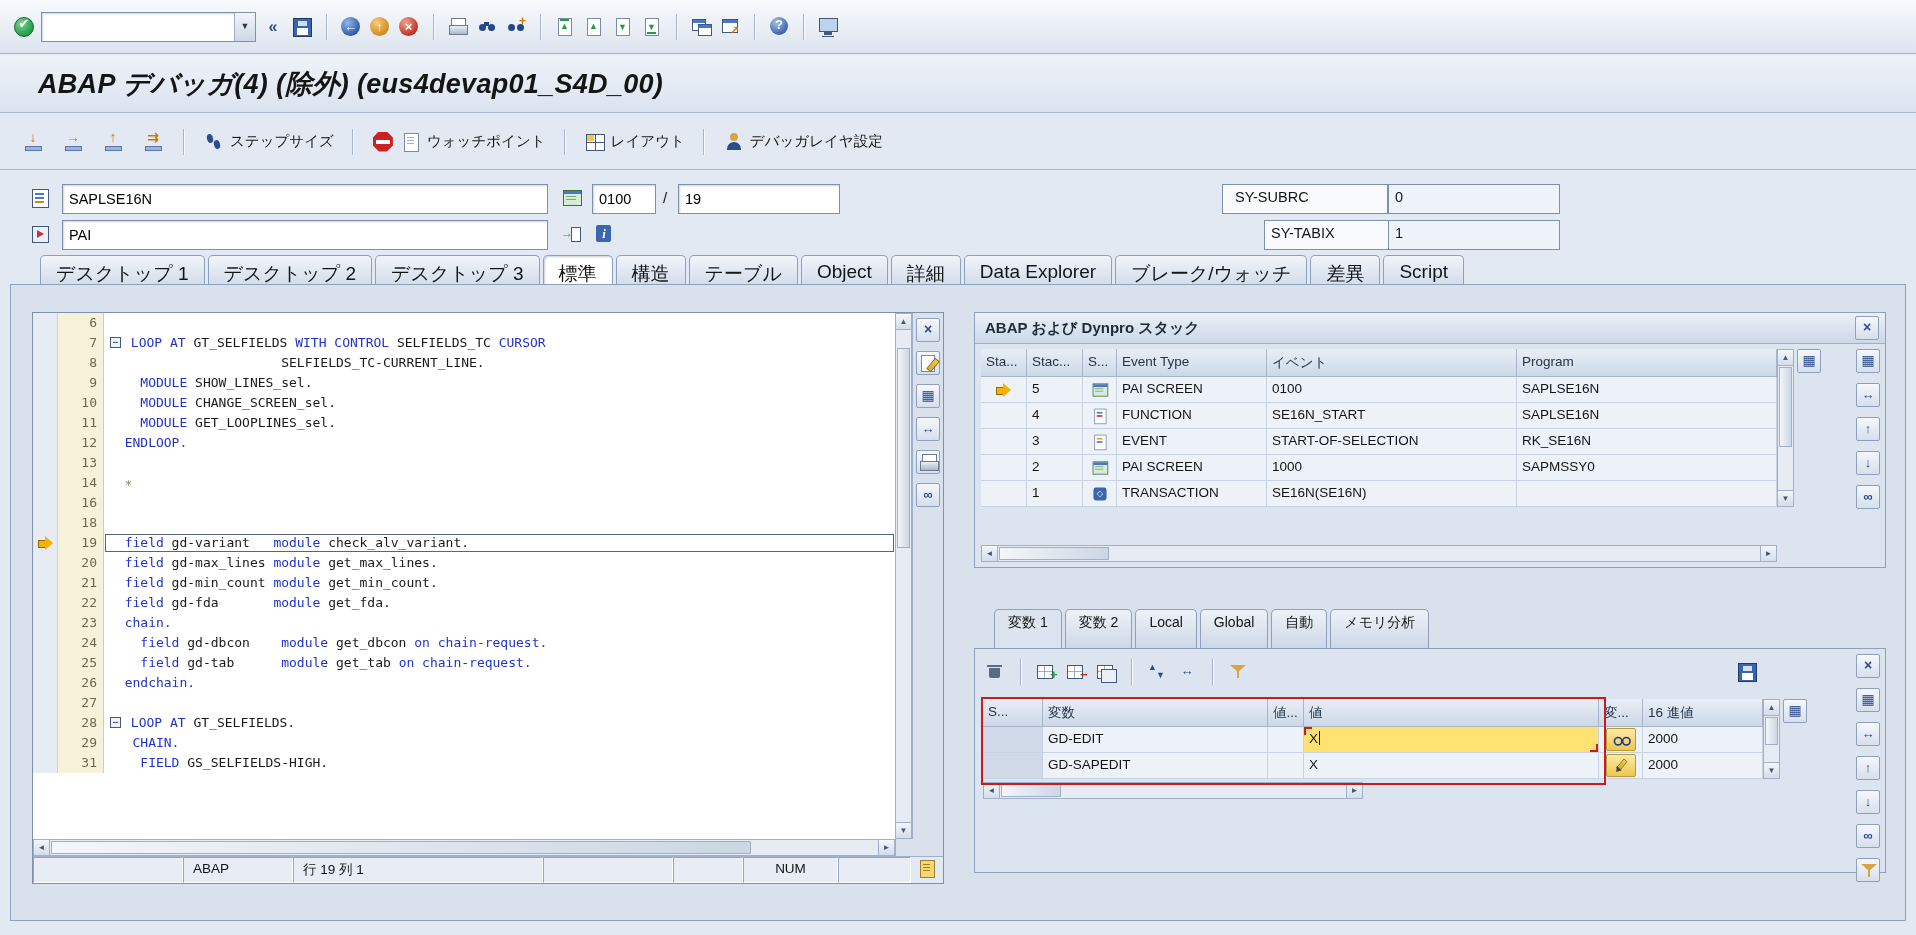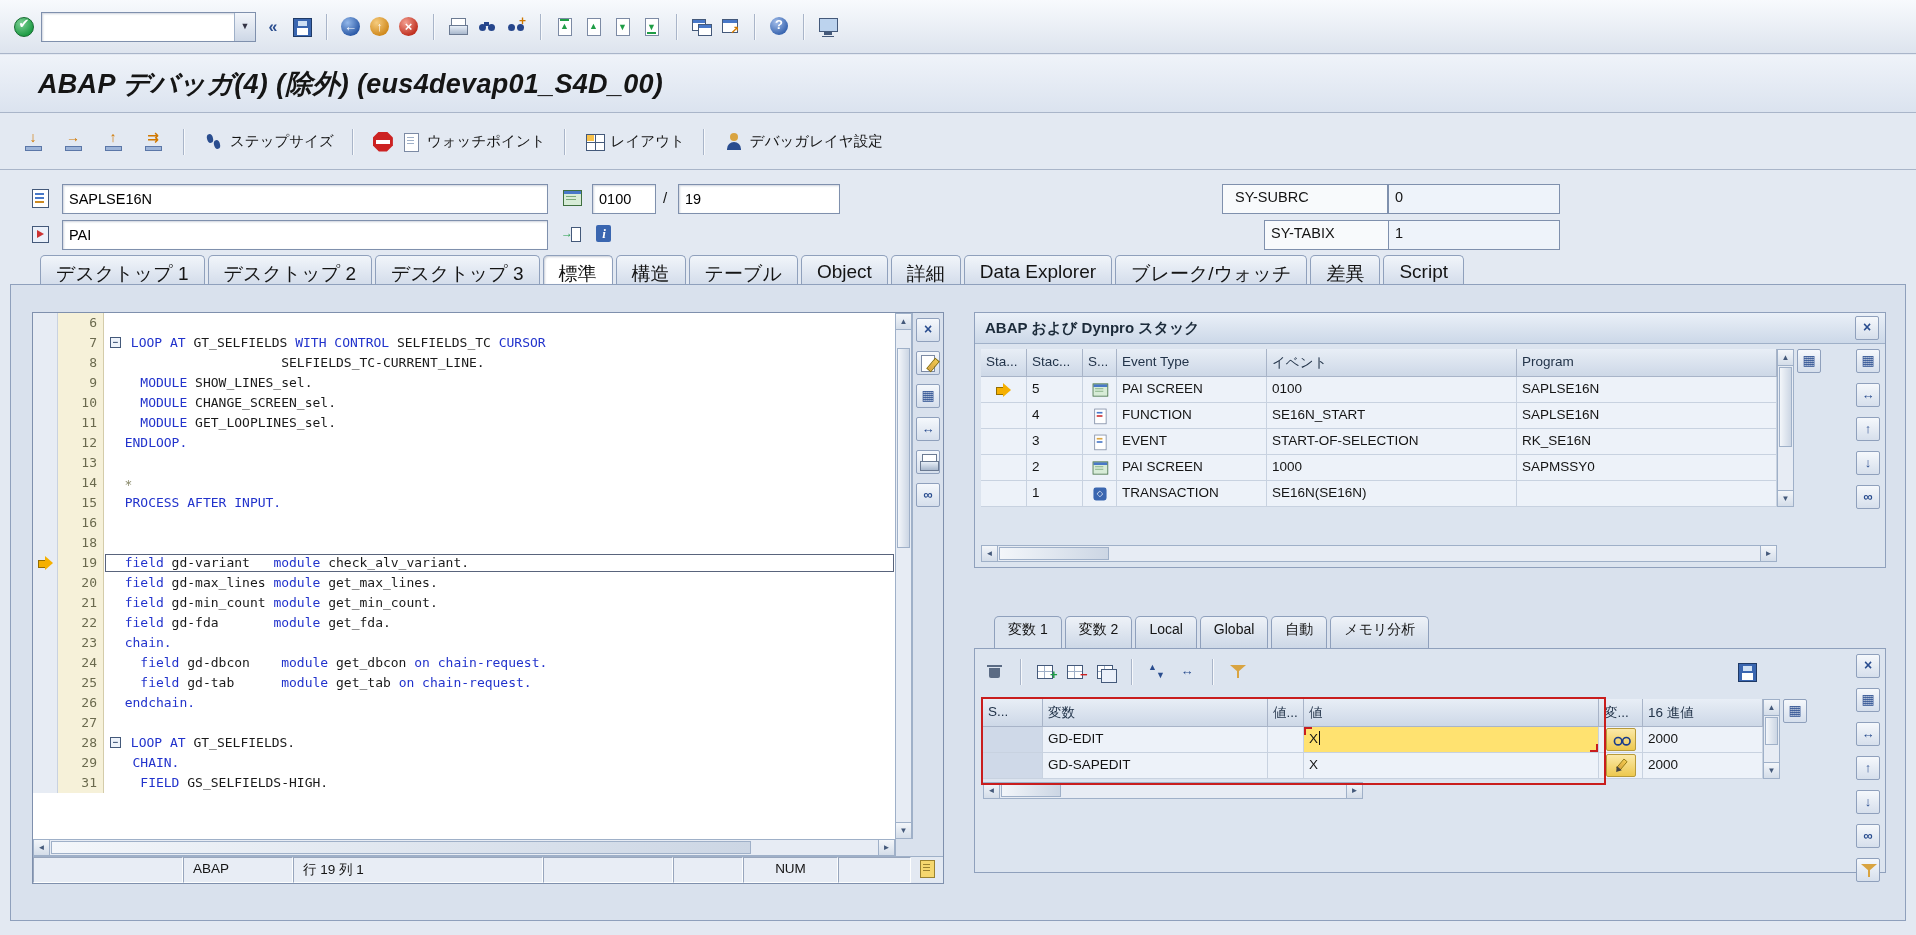--- a/index.html
+++ b/index.html
@@ -213,21 +213,21 @@
   .tc{box-sizing:border-box;background:#edf2f9;border-right:1px solid #c8d2e0;border-bottom:1px solid #c8d2e0;
       font-size:13.5px;padding:4px 5px;white-space:nowrap;overflow:hidden;}
   .tc.ccell{display:flex;align-items:center;justify-content:center;padding:0;}
   .tc.selc{background:#cfd9e8;}
   .stackgrid-btn{margin-left:3px;}
   .sthsb{width:796px;margin-top:auto;}
   .ststrip,.vstrip{width:34px;flex:none;display:flex;flex-direction:column;align-items:center;gap:10px;padding-top:5px;}
 
   .vpanel{position:absolute;left:963px;top:334px;width:912px;height:254px;}
   .vtabs{height:30px;display:flex;align-items:flex-end;gap:3px;padding-left:20px;}
-  .vtab{height:33px;box-sizing:border-box;padding:4px 13px 0;border:1px solid #8fa0bc;border-bottom:none;border-radius:5px 5px 0 0;
+  .vtab{height:40px;box-sizing:border-box;padding:4px 13px 0;border:1px solid #8fa0bc;border-bottom:none;border-radius:5px 5px 0 0;
       background:linear-gradient(#eef2f8,#ccd7e6);font-size:14px;white-space:nowrap;}
   .vtab.sel{background:#dce4ef;}
   .vbody{position:absolute;left:0;top:29px;right:0;bottom:0;border:1px solid #8fa0bc;background:#dce4ef;display:flex;box-sizing:border-box;}
   .vleft{flex:1;display:flex;flex-direction:column;padding:8px 0 4px 8px;min-width:0;}
   .vtools{height:30px;display:flex;align-items:center;gap:6px;}
   .vtools .ic-save{margin-left:auto;margin-right:92px;}
   .vtablewrap{position:relative;display:flex;align-items:flex-start;margin-top:12px;}
   .redbox{position:absolute;left:-2px;top:-2px;width:621px;height:84px;border:2px solid #c91d1d;pointer-events:none;z-index:5;}
   .vval{position:relative;}
   .vval.edit{background:#ffe270;}
@@ -357,21 +357,20 @@
         <div class="edlines" id="ed-lines">
             <div class="cl"><span class="bp"></span><span class="ln">6</span><span class="ct"></span></div>
             <div class="cl"><span class="bp"></span><span class="ln">7</span><span class="ct"><span class="fold-box"></span><span class="sg-t"> </span><span class="sg-k">LOOP AT</span><span class="sg-t"> GT_SELFIELDS </span><span class="sg-k">WITH CONTROL</span><span class="sg-t"> SELFIELDS_TC </span><span class="sg-k">CURSOR</span></span></div>
             <div class="cl"><span class="bp"></span><span class="ln">8</span><span class="ct"><span class="sg-t">                      SELFIELDS_TC-CURRENT_LINE.</span></span></div>
             <div class="cl"><span class="bp"></span><span class="ln">9</span><span class="ct"><span class="sg-t">    </span><span class="sg-k">MODULE</span><span class="sg-t"> SHOW_LINES_sel.</span></span></div>
             <div class="cl"><span class="bp"></span><span class="ln">10</span><span class="ct"><span class="sg-t">    </span><span class="sg-k">MODULE</span><span class="sg-t"> CHANGE_SCREEN_sel.</span></span></div>
             <div class="cl"><span class="bp"></span><span class="ln">11</span><span class="ct"><span class="sg-t">    </span><span class="sg-k">MODULE</span><span class="sg-t"> GET_LOOPLINES_sel.</span></span></div>
             <div class="cl"><span class="bp"></span><span class="ln">12</span><span class="ct"><span class="sg-t">  </span><span class="sg-k">ENDLOOP.</span></span></div>
             <div class="cl"><span class="bp"></span><span class="ln">13</span><span class="ct"></span></div>
             <div class="cl"><span class="bp"></span><span class="ln">14</span><span class="ct"><span class="sg-t">  </span><span class="sg-c">∗</span></span></div>
-            <div class="cl"><span class="bp"></span><span class="ln">15</span><span class="ct"><span class="sg-t">  </span><span class="sg-k">PROCESS AFTER INPUT.</span></span></div>
             <div class="cl"><span class="bp"></span><span class="ln">16</span><span class="ct"></span></div>
             <div class="cl"><span class="bp"></span><span class="ln">18</span><span class="ct"></span></div>
             <div class="cl cur"><span class="bp"><span class="cur-arrow"></span></span><span class="ln">19</span><span class="ct"><span class="sg-t">  </span><span class="sg-k">field</span><span class="sg-t"> gd-variant   </span><span class="sg-k">module</span><span class="sg-t"> check_alv_variant.</span></span></div>
             <div class="cl"><span class="bp"></span><span class="ln">20</span><span class="ct"><span class="sg-t">  </span><span class="sg-k">field</span><span class="sg-t"> gd-max_lines </span><span class="sg-k">module</span><span class="sg-t"> get_max_lines.</span></span></div>
             <div class="cl"><span class="bp"></span><span class="ln">21</span><span class="ct"><span class="sg-t">  </span><span class="sg-k">field</span><span class="sg-t"> gd-min_count </span><span class="sg-k">module</span><span class="sg-t"> get_min_count.</span></span></div>
             <div class="cl"><span class="bp"></span><span class="ln">22</span><span class="ct"><span class="sg-t">  </span><span class="sg-k">field</span><span class="sg-t"> gd-fda       </span><span class="sg-k">module</span><span class="sg-t"> get_fda.</span></span></div>
             <div class="cl"><span class="bp"></span><span class="ln">23</span><span class="ct"><span class="sg-t">  </span><span class="sg-k">chain.</span></span></div>
             <div class="cl"><span class="bp"></span><span class="ln">24</span><span class="ct"><span class="sg-t">    </span><span class="sg-k">field</span><span class="sg-t"> gd-dbcon    </span><span class="sg-k">module</span><span class="sg-t"> get_dbcon </span><span class="sg-k">on chain-request.</span></span></div>
             <div class="cl"><span class="bp"></span><span class="ln">25</span><span class="ct"><span class="sg-t">    </span><span class="sg-k">field</span><span class="sg-t"> gd-tab      </span><span class="sg-k">module</span><span class="sg-t"> get_tab </span><span class="sg-k">on chain-request.</span></span></div>
             <div class="cl"><span class="bp"></span><span class="ln">26</span><span class="ct"><span class="sg-t">  </span><span class="sg-k">endchain.</span></span></div>

